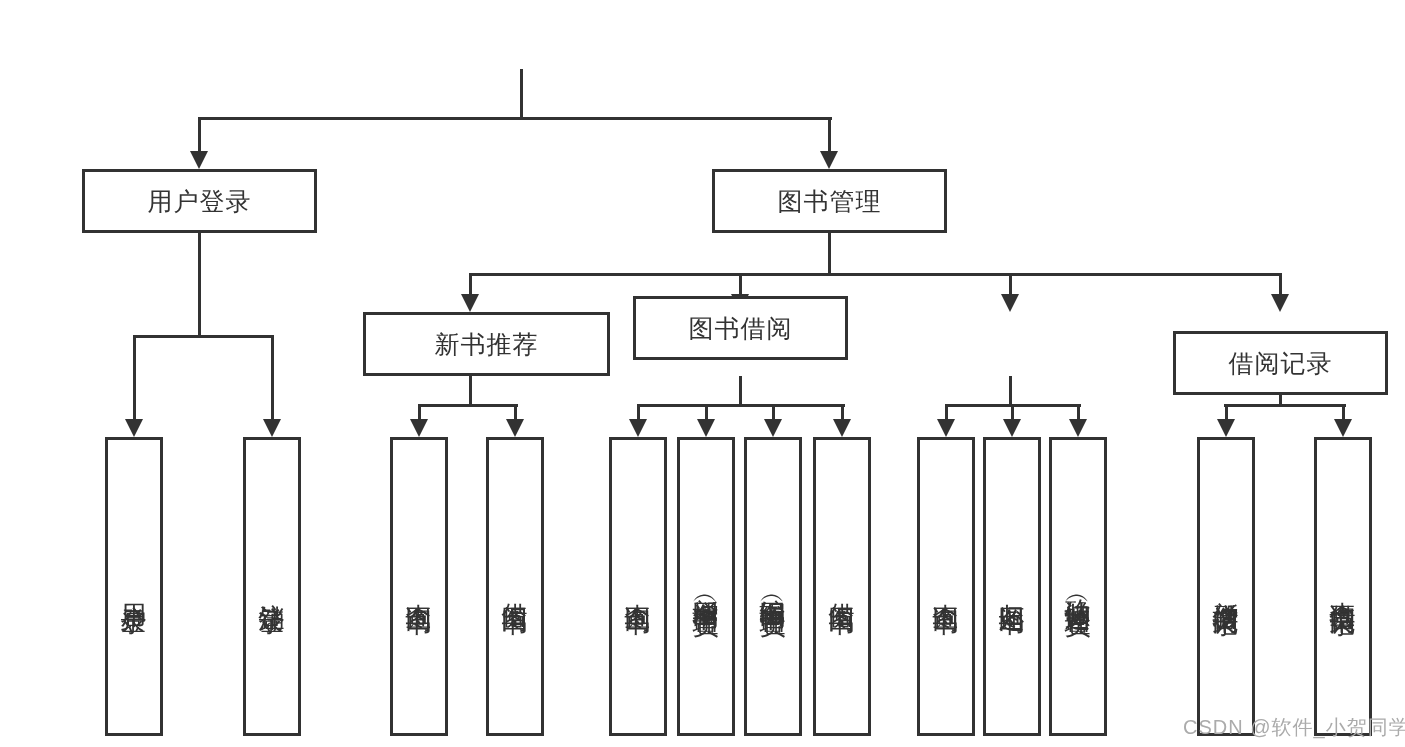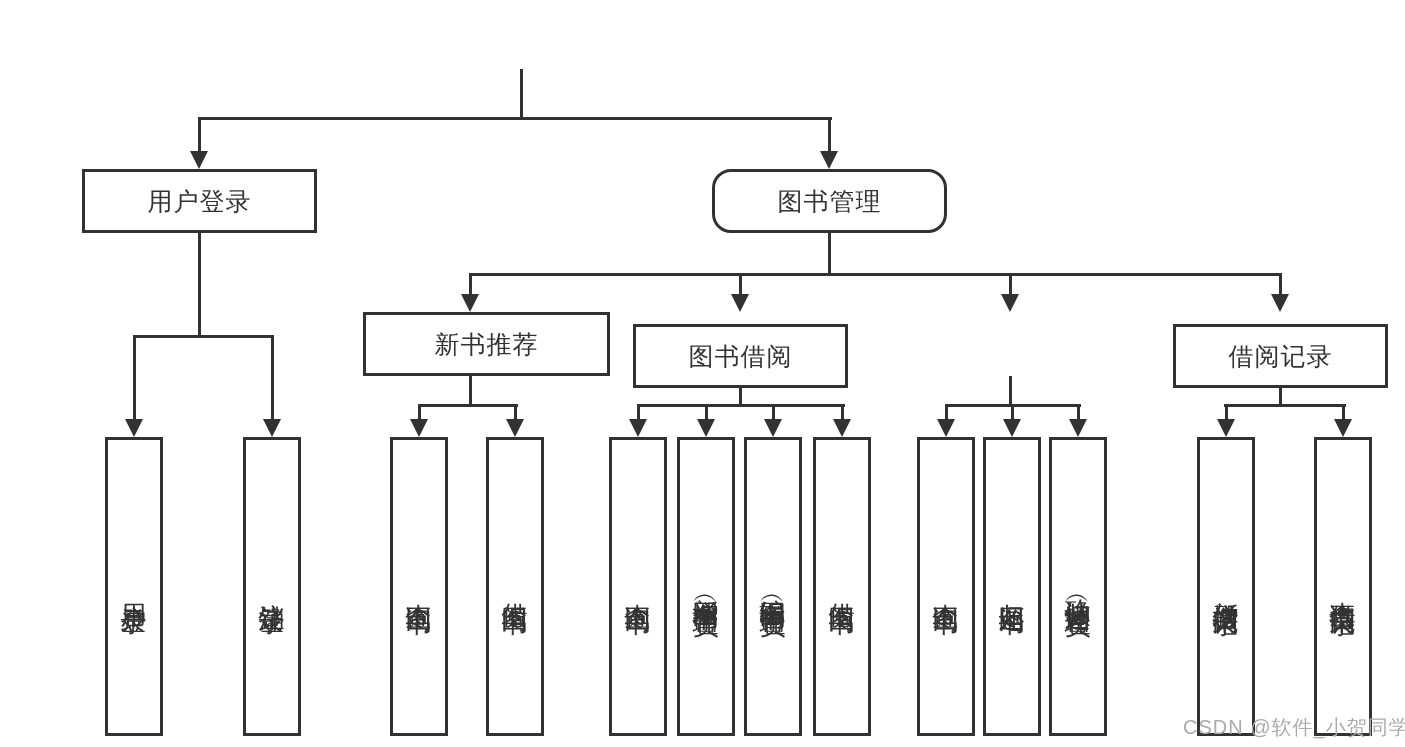--- a/index.html
+++ b/index.html
@@ -55,25 +55,25 @@
     left: 1183px;
     top: 714px;
     font-size: 20px;
     color: #ababab;
     letter-spacing: 1px;
     white-space: nowrap;
   }
   
   #node-root            { left: 22px;   top: 13px;  width: 1000px; height: 57px; }
   #node-user-login      { left: 82px;   top: 169px; width: 235px;  height: 64px; }
-  #node-book-mgmt       { left: 712px;  top: 169px; width: 235px;  height: 64px; border-radius: 19px; }
+  #node-book-mgmt       { left: 712px;  top: 169px; width: 235px;  height: 64px; }
   #node-new-books       { left: 363px;  top: 312px; width: 247px;  height: 64px; }
-  #node-book-borrow     { left: 633px;  top: 324px; width: 215px;  height: 64px; }
+  #node-book-borrow     { left: 633px;  top: 296px; width: 215px;  height: 64px; }
   #node-current-borrow  { left: 903px;  top: 312px; width: 215px;  height: 64px; }
-  #node-borrow-records  { left: 1173px; top: 324px; width: 215px;  height: 64px; text-align: center; }
+  #node-borrow-records  { left: 1173px; top: 331px; width: 215px;  height: 64px; text-align: center; }
   .leaf { top: 437px; width: 58px; height: 299px; }
   #leaf-user-login   { left: 105px; }
   #leaf-logout       { left: 243px; }
   #leaf-nb-query     { left: 390px; }
   #leaf-nb-borrow    { left: 486px; }
   #leaf-bb-query     { left: 609px; }
   #leaf-bb-add       { left: 677px; }
   #leaf-bb-edit      { left: 744px; }
   #leaf-bb-borrow    { left: 813px; }
   #leaf-cb-query     { left: 917px; }

